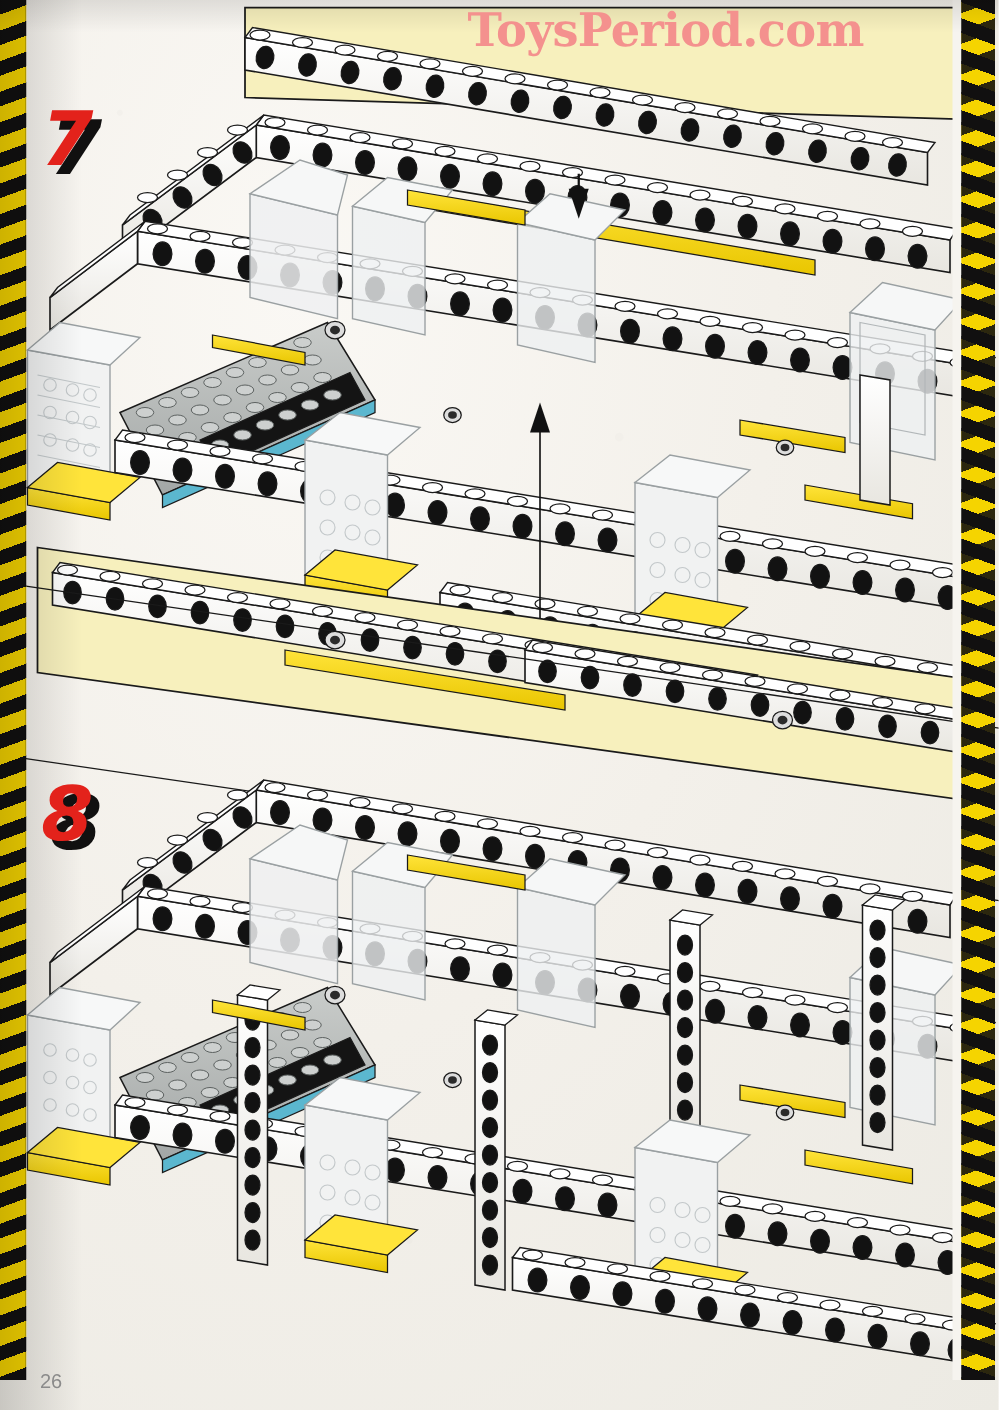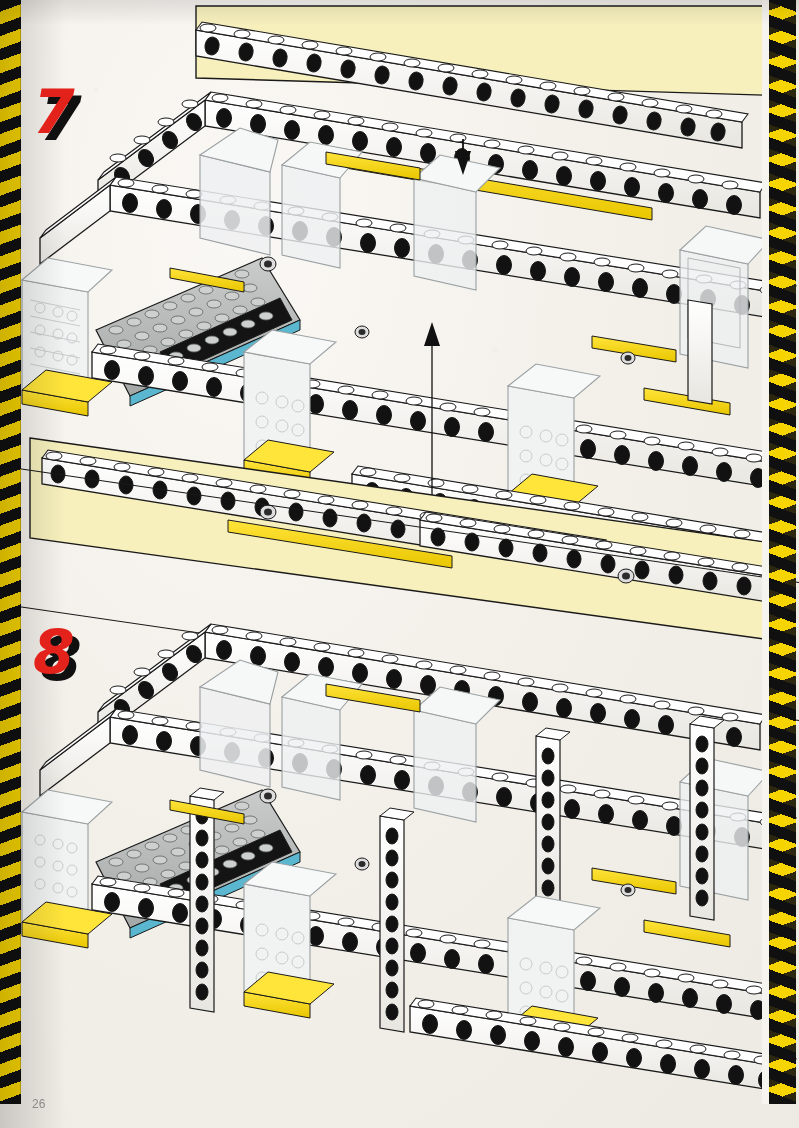--- a/index.html
+++ b/index.html
@@ -122,21 +122,21 @@
     white-space: nowrap;
     user-select: none;
   }
 
   
   #page-number {
     position: absolute;
     left: 32px;
     top: 1097px;
     font-family: "Liberation Sans", sans-serif;
-    font-size: 12px;
+    font-size: 16px;
     color: #8b8b8b;
   }
 
   
   .divider {
     position: absolute;
     height: 0;
     border-top: 1.6px solid #1a1a1a;
     transform-origin: left center;
   }
@@ -999,16 +999,17 @@
   <div class="hazard-edge-white"></div>
   <div class="hazard hazard-right"></div>
   <div class="hazard-right-inner"></div>
 
   <div class="scan-shadow-left"></div>
   <div class="scan-shadow-top"></div>
 
   <div id="step7-num" class="step-num">7</div>
   <div id="step8-num" class="step-num">8</div>
 
+  <div id="watermark">ToysPeriod.com</div>
 
   <div id="page-number">26</div>
 
 </div>
 
 </body></html>

